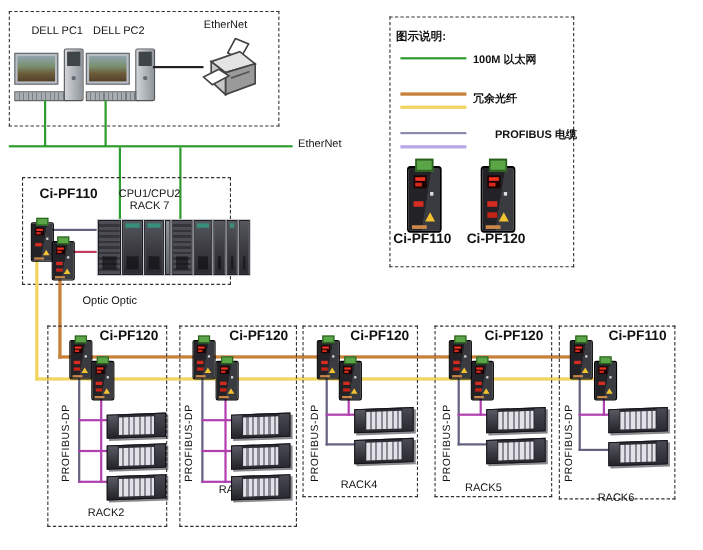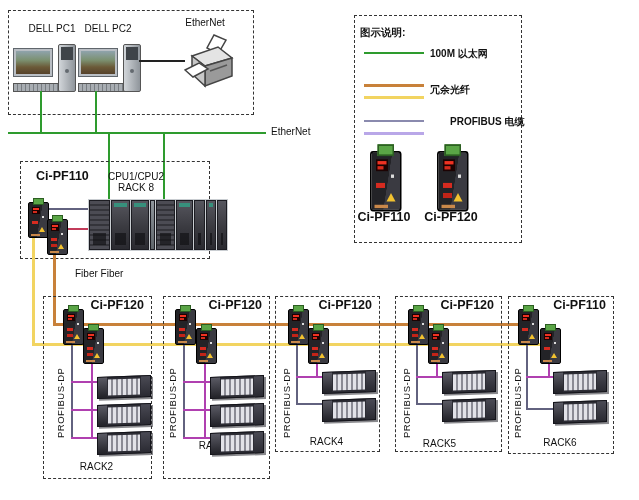--- a/index.html
+++ b/index.html
@@ -105,21 +105,21 @@
   <div class="vline green" style="left:40px;top:91px;width:2px;height:42px;"></div>
   <div class="vline green" style="left:95px;top:91px;width:2px;height:42px;"></div>
   <div class="hline green" style="left:8px;top:132px;width:258px;height:2px;"></div>
   <div class="lbl" style="left:271px;top:126px;">EtherNet</div>
   <div class="vline green" style="left:108px;top:134px;width:2px;height:68px;"></div>
   <div class="vline green" style="left:163px;top:134px;width:2px;height:68px;"></div>
 
   <div class="dashbox" style="left:20px;top:161px;width:188px;height:96px;"></div>
   <div class="lbl title12" style="left:36px;top:169px;">Ci-PF110</div>
   <div class="lbl lbl-c" style="left:105px;top:171px;width:62px;">CPU1/CPU2</div>
-  <div class="lbl lbl-c" style="left:105px;top:182px;width:62px;">RACK 8</div>
+  <div class="lbl lbl-c" style="left:105px;top:182px;width:62px;">RACK 7</div>
 
   <div class="hline slate" style="left:47px;top:208px;width:41px;height:2px;"></div>
   <div class="hline crimson" style="left:66px;top:228px;width:22px;height:2px;"></div>
 
   <div class="plc" style="left:88px;top:199px;">
     <div class="m vent" style="width:19px;"></div>
     <div class="m teal" style="width:17px;"></div>
     <div class="m teal" style="width:16px;"></div>
     <div class="m lite" style="width:3px;"></div>
     <div class="m vent" style="width:17px;"></div>
@@ -146,21 +146,21 @@
         <i></i>
         <em></em>
       </span>
       <span class="dot"></span>
       <span class="r1"></span>
       <span class="r2"></span>
       <span class="tri"></span>
       <span class="strip"></span>
   </div>
 
-  <div class="lbl" style="left:75px;top:268px;">Fiber Fiber</div>
+  <div class="lbl" style="left:75px;top:268px;">Optic Optic</div>
 
   <div class="vline yellow" style="left:32px;top:237px;width:3px;height:109px;"></div>
   <div class="hline yellow" style="left:32px;top:343px;width:514px;height:3px;"></div>
   <div class="vline orange" style="left:53px;top:254px;width:3px;height:72px;"></div>
   <div class="hline orange" style="left:53px;top:323px;width:470px;height:3px;"></div>
 
   <div class="dashbox" style="left:43px;top:296px;width:107px;height:181px;"></div>
   <div class="lbl title12" style="left:47px;top:298px;width:97px;text-align:right;">Ci-PF120</div>
   <div class="vline slate" style="left:71px;top:341px;width:2px;height:98px;"></div>
   <div class="vline violet" style="left:91px;top:361px;width:2px;height:78px;"></div>
@@ -376,21 +376,21 @@
   <div class="mod" style="left:553px;top:371px;">
       <span class="e1"></span>
       <span class="mid"></span>
       <span class="e2"></span>
     </div>
   <div class="mod" style="left:553px;top:401px;">
       <span class="e1"></span>
       <span class="mid"></span>
       <span class="e2"></span>
     </div>
-  <div class="lbl lbl-c" style="left:508px;top:437px;width:104px;">RACK6</div>
+  <div class="lbl lbl-c" style="left:508px;top:447px;width:104px;">RACK6</div>
 
   <div class="dashbox" style="left:354px;top:15px;width:166px;height:226px;"></div>
   <div class="lbl bold" style="left:360px;top:26px;font-size:10.5px;">图示说明:</div>
 
   <div class="hline green" style="left:364px;top:52px;width:60px;height:2px;"></div>
   <div class="leg-lbl" style="left:430px;top:47px;">100M 以太网</div>
 
   <div class="hline orange" style="left:364px;top:84px;width:60px;height:3px;"></div>
   <div class="hline yellow" style="left:364px;top:96px;width:60px;height:3px;"></div>
   <div class="leg-lbl" style="left:430px;top:83px;">冗余光纤</div>

